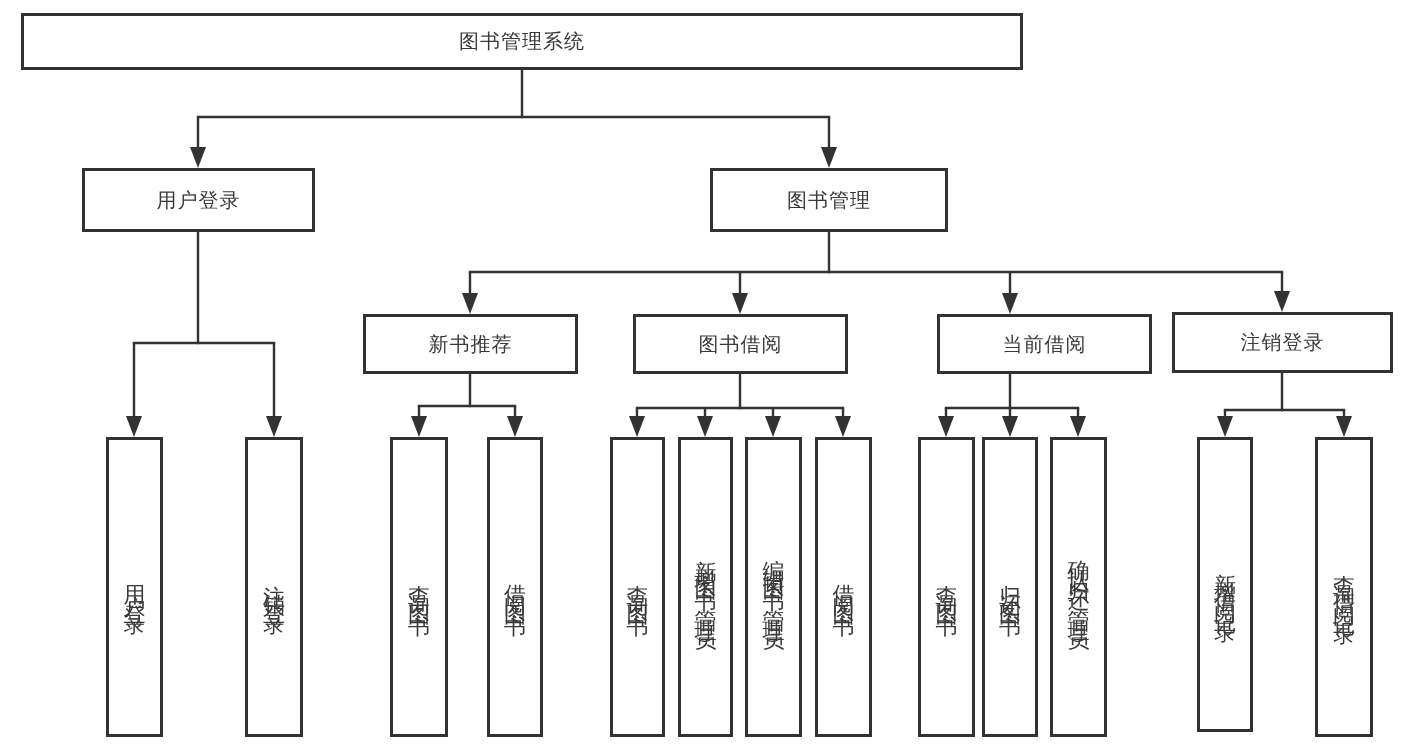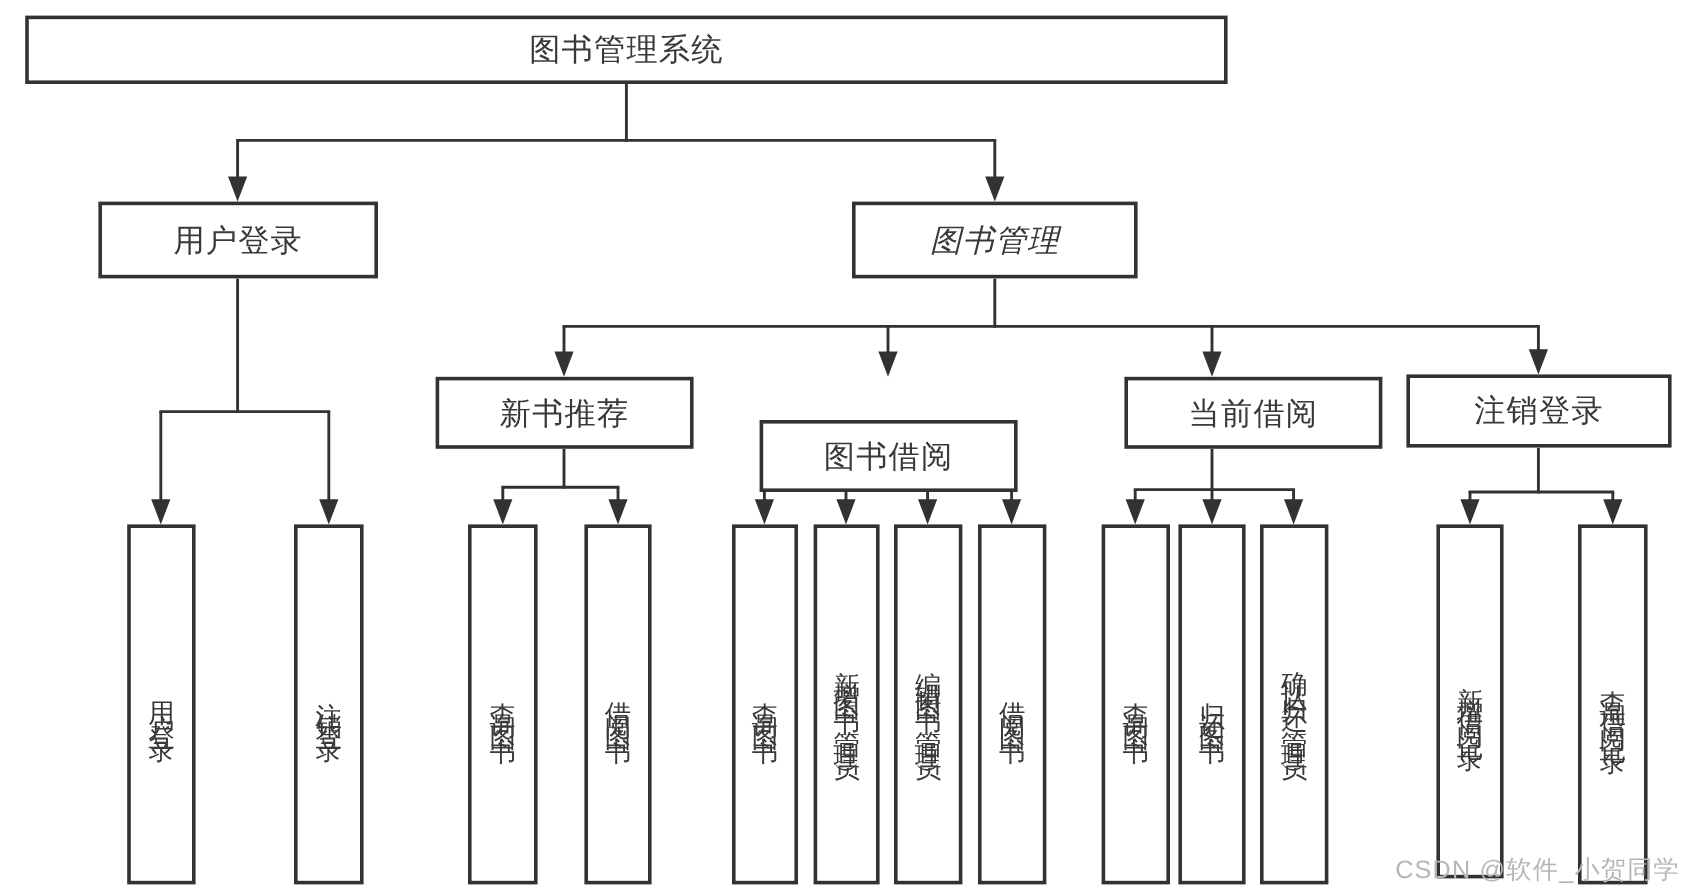--- a/index.html
+++ b/index.html
@@ -7,21 +7,21 @@
     position:relative;width:1405px;height:747px;background:#ffffff;overflow:hidden;
     font-family:"Liberation Sans","DejaVu Sans",sans-serif;
   }
   .connectors{position:absolute;left:0;top:0;}
   .box{
     position:absolute;box-sizing:border-box;background:#ffffff;
     border:3px solid #323234;color:#39393b;
     display:flex;align-items:center;justify-content:center;
     white-space:nowrap;
   }
-  .box.h{font-size:26px;letter-spacing:1px;}
+  .box.h{font-size:20px;letter-spacing:1px;}
   .box.v{
     writing-mode:vertical-lr;
     font-size:22px;letter-spacing:10px;line-height:1;
     white-space:normal;
   }
   .watermark{
     position:absolute;right:5px;top:711px;
     font-size:21px;letter-spacing:1px;color:#b6b6b8;
   }
 </style>
@@ -79,33 +79,32 @@
       <line x1="1282" y1="373" x2="1282" y2="411.2" stroke="#323234" stroke-width="2.4"></line>
       <line x1="1223.8" y1="410" x2="1345.2" y2="410" stroke="#323234" stroke-width="2.4"></line>
       <line x1="1225" y1="410" x2="1225" y2="421" stroke="#323234" stroke-width="2.4"></line>
       <polygon points="1217,416 1233,416 1225,437" fill="#323234"></polygon>
       <line x1="1344" y1="410" x2="1344" y2="421" stroke="#323234" stroke-width="2.4"></line>
       <polygon points="1336,416 1352,416 1344,437" fill="#323234"></polygon>
     </svg>
   <div id="nodes">
       <div class="box h" style="left: 21px; top: 13px; width: 1002px; height: 57px;">图书管理系统</div>
       <div class="box h" style="left: 82px; top: 168px; width: 233px; height: 64px;">用户登录</div>
-      <div class="box h" style="left: 710px; top: 168px; width: 238px; height: 64px; font-style: italic;">图书管理</div>
+      <div class="box h" style="left: 710px; top: 168px; width: 238px; height: 64px;">图书管理</div>
       <div class="box h" style="left: 363px; top: 314px; width: 215px; height: 60px;">新书推荐</div>
-      <div class="box h" style="left: 633px; top: 314px; width: 215px; height: 60px; margin-top: 36px;">图书借阅</div>
+      <div class="box h" style="left: 633px; top: 314px; width: 215px; height: 60px;">图书借阅</div>
       <div class="box h" style="left: 937px; top: 314px; width: 215px; height: 60px;">当前借阅</div>
       <div class="box h" style="left: 1172px; top: 312px; width: 221px; height: 61px;">注销登录</div>
       <div class="box v" style="left: 106px; top: 437px; width: 57px; height: 300px;">用户登录</div>
       <div class="box v" style="left: 245px; top: 437px; width: 58px; height: 300px;">注销登录</div>
       <div class="box v" style="left: 390px; top: 437px; width: 58px; height: 300px;">查询图书</div>
       <div class="box v" style="left: 487px; top: 437px; width: 56px; height: 300px;">借阅图书</div>
       <div class="box v" style="left: 610px; top: 437px; width: 55px; height: 300px;">查询图书</div>
       <div class="box v" style="left: 678px; top: 437px; width: 55px; height: 300px;">新增图书（管理员）</div>
       <div class="box v" style="left: 745px; top: 437px; width: 57px; height: 300px;">编辑图书（管理员）</div>
       <div class="box v" style="left: 815px; top: 437px; width: 57px; height: 300px;">借阅图书</div>
       <div class="box v" style="left: 918px; top: 437px; width: 57px; height: 300px;">查询图书</div>
       <div class="box v" style="left: 982px; top: 437px; width: 56px; height: 300px;">归还图书</div>
       <div class="box v" style="left: 1050px; top: 437px; width: 57px; height: 300px;">确认归还（管理员）</div>
       <div class="box v" style="left: 1197px; top: 437px; width: 56px; height: 295px;">新增借阅记录</div>
       <div class="box v" style="left: 1315px; top: 437px; width: 58px; height: 300px;">查询借阅记录</div>
     </div>
-  <div class="watermark">CSDN @软件_小贺同学</div>
 </div>
 
 </body></html>

